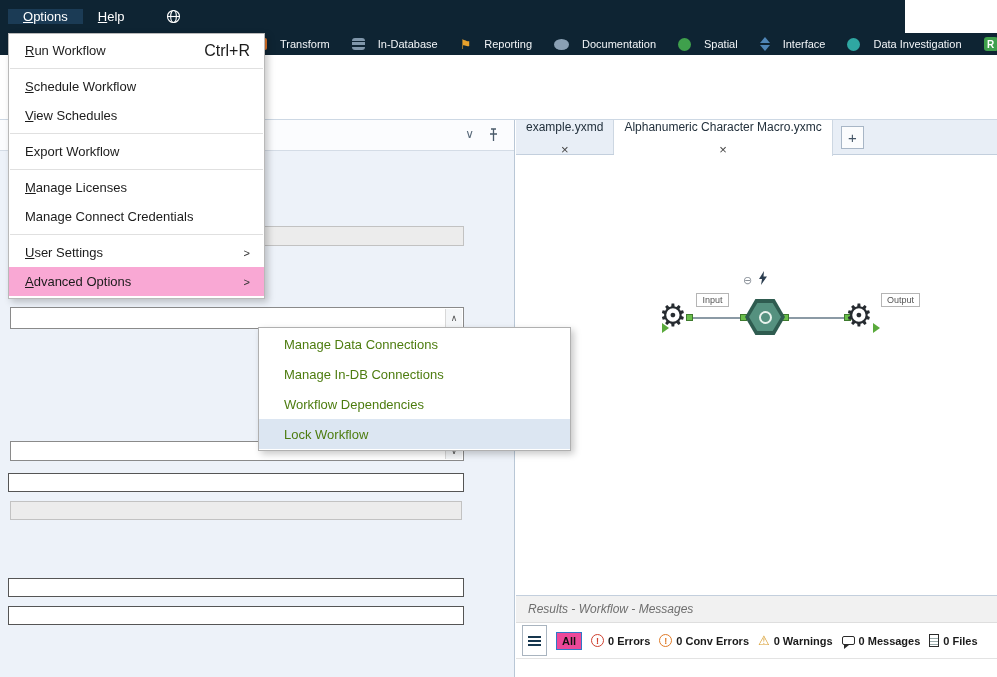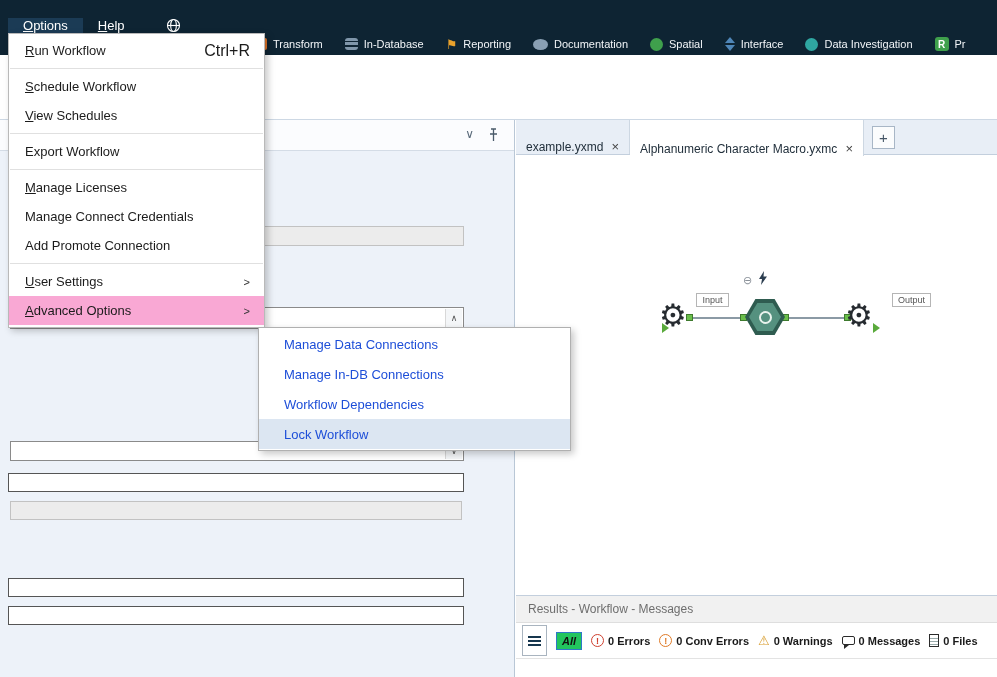--- a/index.html
+++ b/index.html
@@ -1,30 +1,30 @@
 <!DOCTYPE html>
 <html><head>
 <meta charset="utf-8">
 <style>
   * { box-sizing: border-box; margin: 0; padding: 0; }
   body { font-family: "Liberation Sans", sans-serif; background: #fff; }
   #app { position: relative; width: 997px; height: 677px; background: #fff; overflow: hidden; }
 
   
-  .menubar { position: absolute; left: 0; top: 0; width: 997px; height: 33px;
-             background: #0e2433; display: flex; align-items: flex-end; padding-left: 8px; z-index: 10; }
+  .menubar { position: absolute; left: 0; top: 0; width: 905px; height: 33px;
+             background: #0e2433; display: flex; align-items: center; padding-left: 8px; z-index: 10; }
   .mb-btn { display: flex; align-items: center; padding: 0 15px; color: #fff; font-size: 13px; cursor: default; }
   .mb-btn.open { background: #1b3b55; }
   .mb-globe { display: flex; align-items: center; padding: 0 12px; margin-left: 14px; }
 
   
   .toolbar { position: absolute; left: 0; top: 33px; width: 997px; height: 22px;
              background: #0e2433; display: flex; align-items: center; gap: 22px;
              padding-left: 255px; overflow: hidden; z-index: 9; }
-  .tb-item { display: flex; align-items: center; gap: 6px; white-space: nowrap; }
+  .tb-item { display: flex; align-items: center; gap: 13px; white-space: nowrap; }
   .tb-label { color: #f2f5f8; font-size: 11px; }
   .tbi { display: inline-block; flex: 0 0 auto; }
   .tbi-transform { width: 12px; height: 12px; background: #e2762a; border-radius: 2px; }
   .tbi-indb { width: 13px; height: 12px; border-radius: 3px;
               background: linear-gradient(#7f96aa 0 3px, #0e2433 3px 4.5px, #7f96aa 4.5px 7.5px, #0e2433 7.5px 9px, #7f96aa 9px 12px); }
   .tbi-reporting { color: #e8a12c; font-size: 13px; line-height: 1; }
   .tbi-doc { width: 15px; height: 11px; background: #8aa0b4; border-radius: 50%; }
   .tbi-spatial { width: 13px; height: 13px; background: #3fa04c; border-radius: 50%; }
   .tbi-interface { display: flex; flex-direction: column; align-items: center; }
   .tbi-interface .tri-up { width: 0; height: 0; border-left: 5px solid transparent; border-right: 5px solid transparent; border-bottom: 6px solid #4f86b8; }
@@ -48,22 +48,22 @@
   .inp.disabled { background: #ececec; border-color: #c2c2c2; }
   .inp.dark { border-color: #555; }
   .spin { position: absolute; right: 1px; top: 1px; bottom: 1px; width: 17px;
           font-size: 9px; color: #555; background: #f4f6f8; border-left: 1px solid #d8d8d8;
           display: flex; align-items: center; justify-content: center; }
 
   
   .canvas-area { position: absolute; left: 516px; top: 120px; width: 481px; height: 475px; background: #fff; }
   .tabbar { position: absolute; left: 0; top: 0; width: 481px; height: 35px;
             background: #e8eef6; border-bottom: 1px solid #c3cfdd; display: flex; align-items: stretch; }
-  .tab { display: flex; align-items: flex-end; gap: 8px; padding: 0 10px; font-size: 12px;
-         color: #22303c; border-right: 1px solid #cdd7e2; white-space: nowrap; }
+  .tab { display: flex; align-items: center; gap: 8px; padding: 0 10px; font-size: 12px;
+         color: #22303c; border-right: 1px solid #cdd7e2; white-space: nowrap; flex-direction: column; }
   .tab.active { background: #fff; height: 36px; }
   .tab .close { font-size: 13px; color: #444; }
   .plus-btn { width: 23px; height: 23px; align-self: center; margin-left: 8px;
               border: 1px solid #a8b6c6; background: #fbfcfd; color: #445566;
               display: flex; align-items: center; justify-content: center; font-size: 15px; }
 
   .wire { position: absolute; height: 2px; background: #8b9aa5; }
   .anchor { position: absolute; width: 7px; height: 7px; background: #6abf4b; border: 1px solid #3e7a2e; }
   .gear { position: absolute; font-size: 31px; line-height: 1; color: #262b30; }
   .gear-arrow { position: absolute; width: 0; height: 0; border-top: 5px solid transparent;
@@ -77,28 +77,28 @@
   .hex-ring { width: 13px; height: 13px; border: 2px solid #e8f2ec; border-radius: 50%; }
   .mini-circle { position: absolute; left: 227px; top: 155px; font-size: 11px; color: #8a9199; line-height: 1; }
   .mini-bolt { position: absolute; left: 242px; top: 151px; }
   .node-label { position: absolute; background: #fff; border: 1px solid #b5b5b5; font-size: 9px;
                 color: #555; display: flex; align-items: center; justify-content: center; }
 
   
   .results { position: absolute; left: 516px; top: 595px; width: 481px; height: 82px;
              background: #fff; border-top: 1px solid #c3cfdd; }
   .results-header { height: 27px; background: #f1f1f1; border-bottom: 1px solid #dedede;
-                    display: flex; align-items: center; padding-left: 12px; font-size: 12px; color: #6e6e6e; }
+                    display: flex; align-items: center; padding-left: 12px; font-size: 12px; color: #6e6e6e; font-style: italic; }
   .results-toolbar { height: 36px; display: flex; align-items: center; gap: 9px;
                      padding-left: 6px; border-bottom: 1px solid #e3e3e3; }
   .stack-btn { width: 25px; height: 31px; border: 1px solid #a9b4bf; background: #fff;
                display: flex; flex-direction: column; align-items: center; justify-content: center; gap: 2px; }
   .stack-btn i { display: block; width: 13px; height: 2px; background: #16364e; }
-  .all-btn { border: 1px solid #2f78c8; background: #22c55e; font-size: 11px; font-weight: bold;
-             color: #111; padding: 2px 5px; font-family: inherit; font-style: italic; }
+  .all-btn { border: 1px solid #2f78c8; background: #ec4899; font-size: 11px; font-weight: bold;
+             color: #111; padding: 2px 5px; font-family: inherit; }
   .grp { display: flex; align-items: center; gap: 4px; }
   .grp .lbl { font-size: 11px; font-weight: bold; color: #1a1a1a; white-space: nowrap; }
   .circ { width: 13px; height: 13px; border-radius: 50%; display: flex; align-items: center;
           justify-content: center; font-size: 9px; font-weight: bold; }
   .circ.err { border: 1.5px solid #cf4130; color: #cf4130; }
   .circ.conv { border: 1.5px solid #e07b28; color: #e07b28; }
   .warn-glyph { font-size: 13px; color: #d79b2a; line-height: 1; }
   .bubble { position: relative; width: 13px; height: 9px; border: 1.5px solid #2b2b2b; border-radius: 2px; }
   .bubble::after { content: ""; position: absolute; left: 1px; bottom: -5px; width: 0; height: 0;
                    border-top: 4px solid #2b2b2b; border-right: 5px solid transparent; }
@@ -113,21 +113,21 @@
           font-size: 13px; color: #1b1b1b; }
   .mrow .shortcut { margin-left: auto; font-size: 16px; color: #1b1b1b; }
   .mrow .arrow { margin-left: auto; font-size: 11px; color: #333; }
   .mrow.hl { background: #f9a8d4; }
   .msep { height: 1px; background: #e0e0e0; margin: 3px 1px; }
 
   .submenu { position: absolute; left: 258px; top: 327px; width: 313px; background: #fff;
              border: 1px solid #b0b0b0; box-shadow: 3px 3px 7px rgba(0,0,0,.22);
              padding: 1px 0; z-index: 60; }
   .srow { height: 30px; display: flex; align-items: center; padding: 0 12px 0 25px;
-          font-size: 13px; color: #1d4ed8; }
+          font-size: 13px; color: #4d7c0f; }
   .srow.hl { background: #dce6f2; }
 </style>
 </head>
 <body>
 
 <div id="app">
 
   <div class="menubar">
     <div class="mb-btn open">
       <span><u>O</u>ptions</span>
@@ -253,21 +253,21 @@
       </svg>
     </span>
     <div class="hex-outer">
       <div class="hex-inner">
         <div class="hex-ring"></div>
       </div>
     </div>
 
     <span class="gear" style="left:329px; top:180px;">⚙</span>
     <span class="gear-arrow" style="left:357px; top:203px;"></span>
-    <div class="node-label" style="left:376px; top:173px; width:39px; height:14px;">Output</div>
+    <div class="node-label" style="left:365px; top:173px; width:39px; height:14px;">Output</div>
   </div>
 
   <div class="results">
     <div class="results-header">
       <span>Results - Workflow - Messages</span>
     </div>
     <div class="results-toolbar">
       <div class="stack-btn">
         <i></i>
           <i></i>
@@ -313,23 +313,20 @@
     <div class="mrow">
       <span>Export Workflow</span>
     </div>
     <div class="msep"></div>
     <div class="mrow">
       <span><u>M</u>anage Licenses</span>
     </div>
     <div class="mrow">
       <span>Manage Connect Credentials</span>
     </div>
-    <div class="mrow">
-      <span>Add Promote Connection</span>
-    </div>
     <div class="msep"></div>
     <div class="mrow">
       <span><u>U</u>ser Settings</span>
       <span class="arrow">&gt;</span>
     </div>
     <div class="mrow hl">
       <span><u>A</u>dvanced Options</span>
       <span class="arrow">&gt;</span>
     </div>
   </div>

